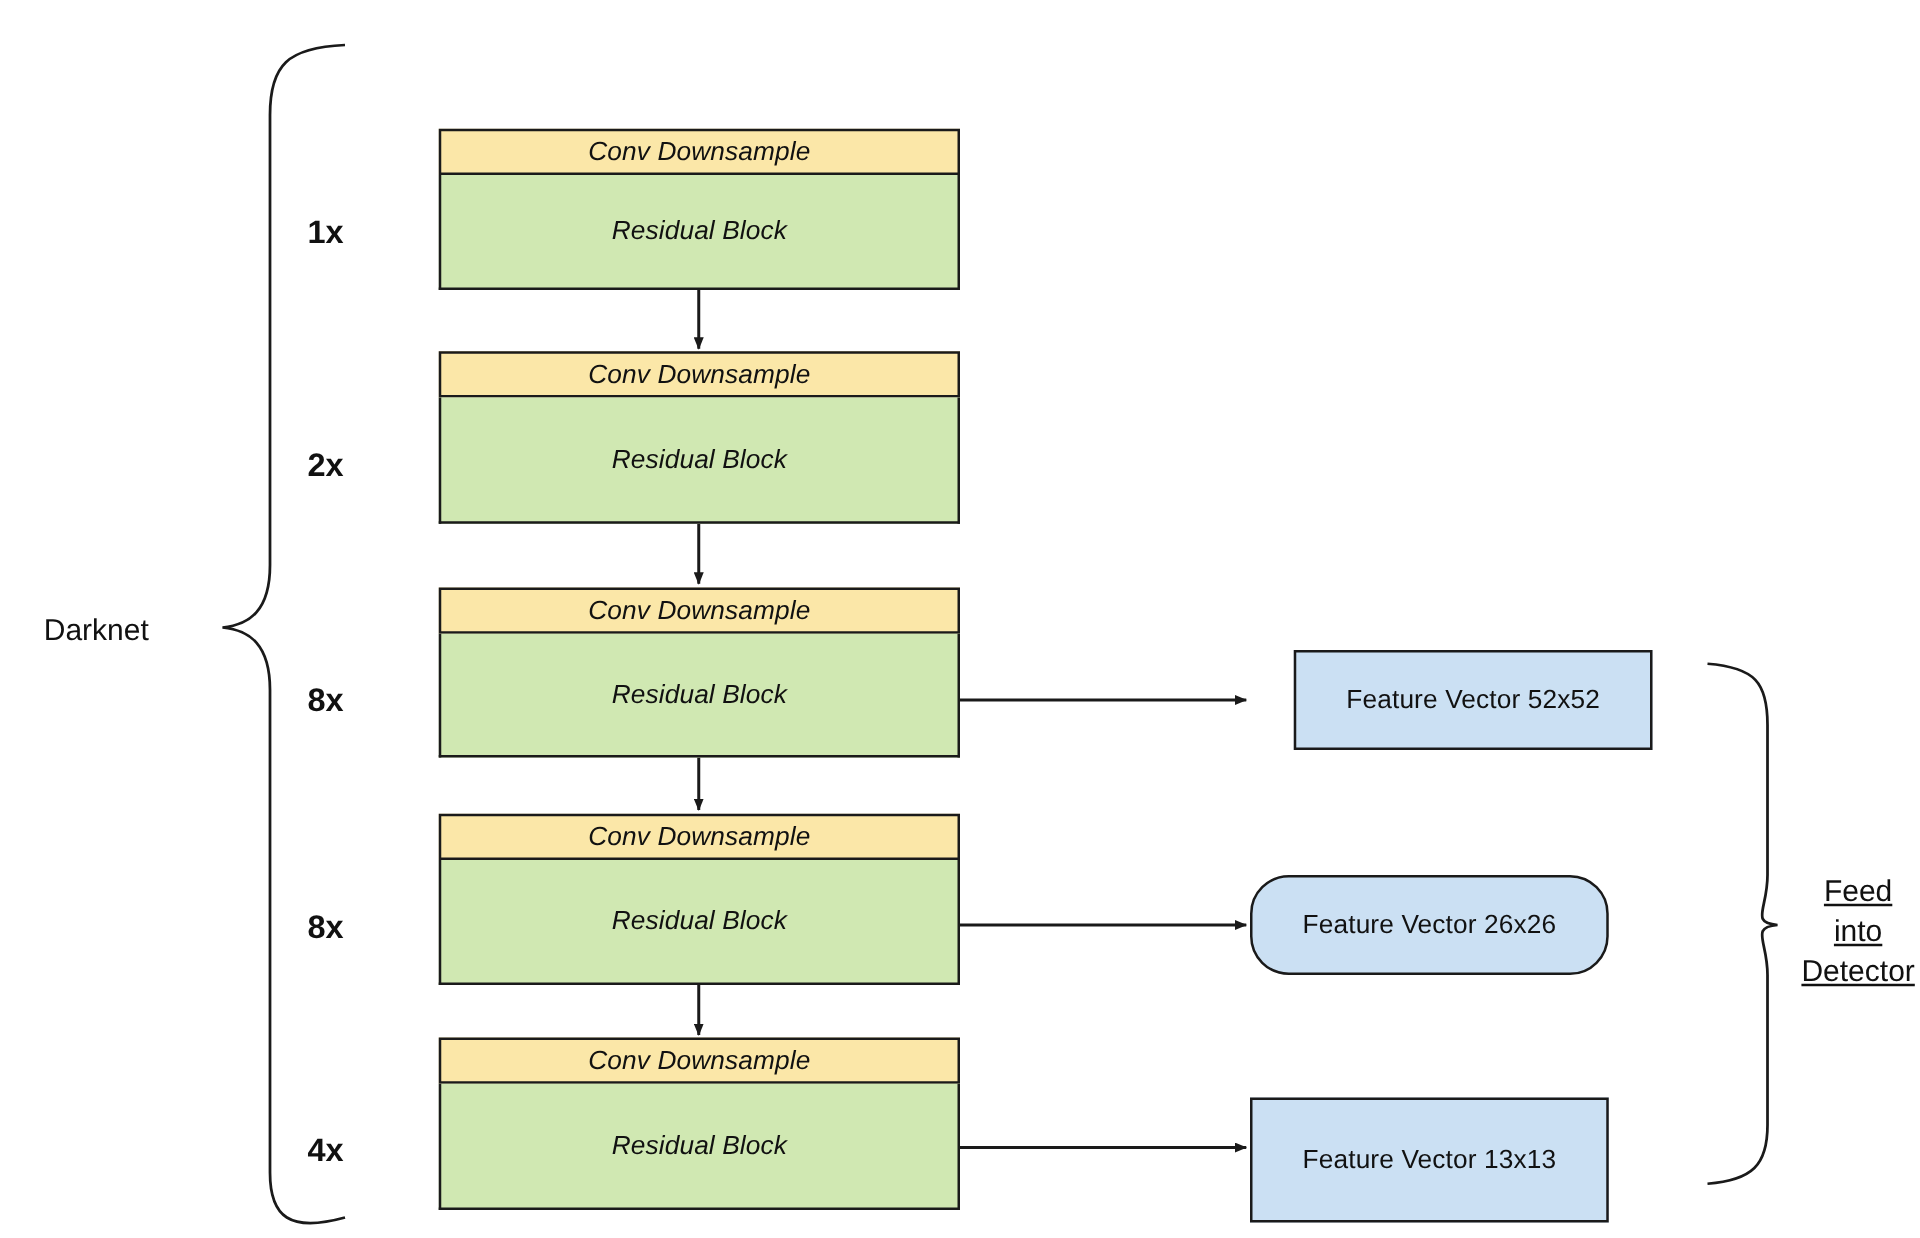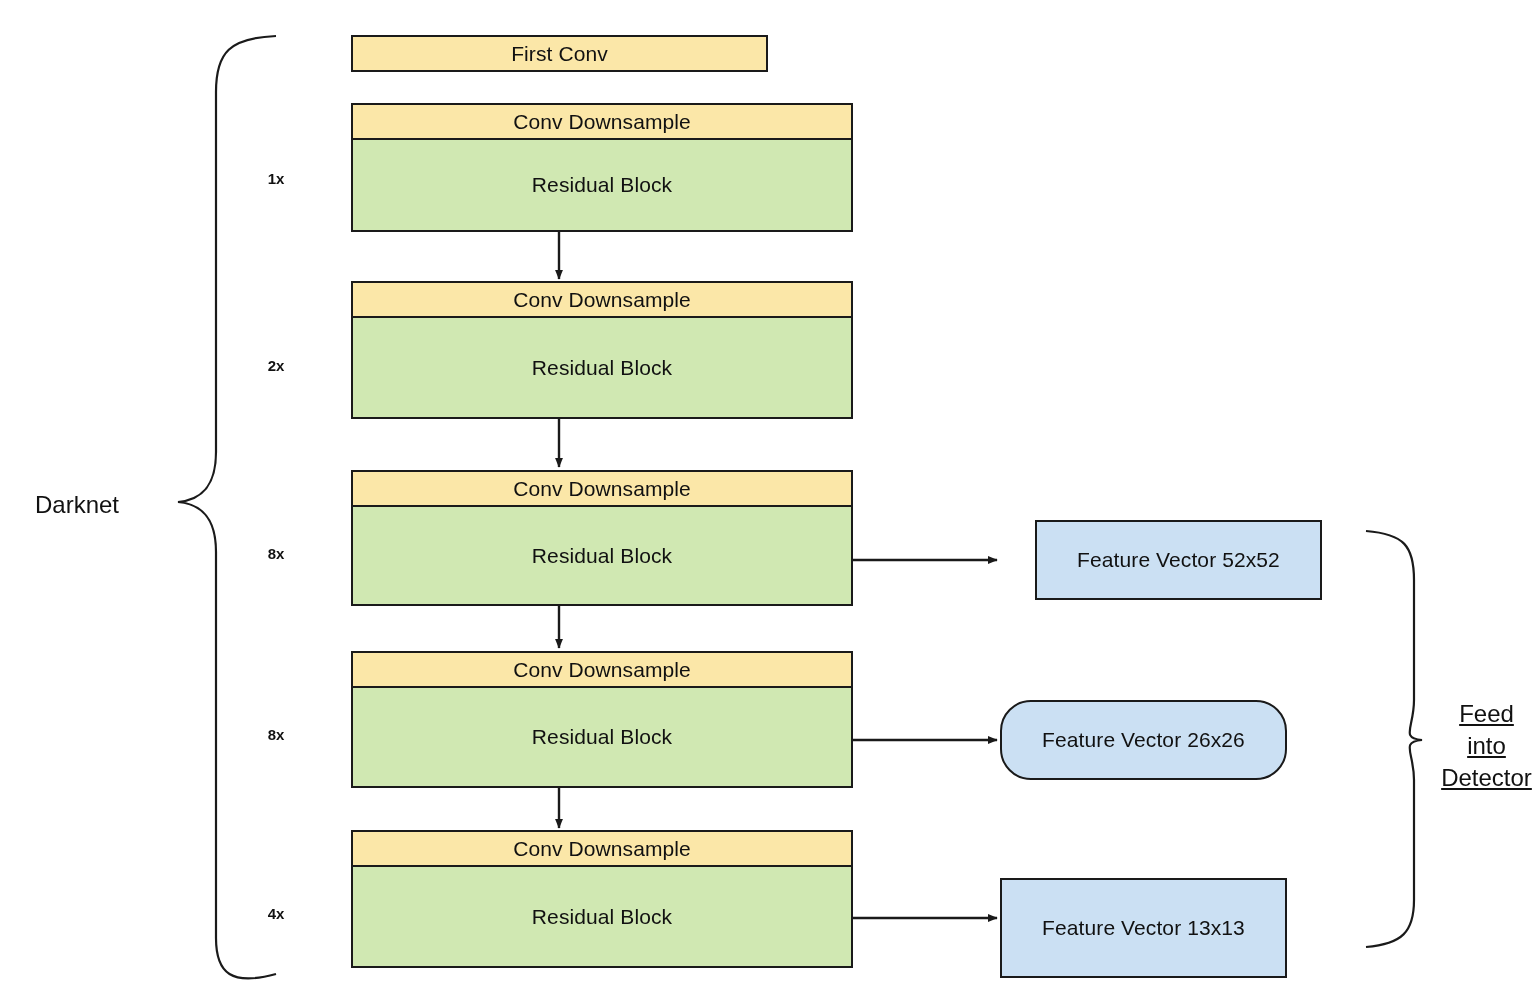--- a/index.html
+++ b/index.html
@@ -34,28 +34,28 @@
   .node-conv   { background: #fbe7a8; }
   .node-res    { background: #d0e8b2; border-top: none; }
   .node-first  { background: #fbe7a8; }
   .node-feat   { background: #cbe0f3; }
 
   .stage {
     position: absolute;
     left: 351px;
     width: 417px;
   }
-  .stage .node { left: 0; width: 502px; }
+  .stage .node { left: 0; width: 417px; font-style: italic; }
 
   .mult {
     position: absolute;
-    font-size: 15px;
+    font-size: 26px;
     font-weight: bold;
     color: #111111;
-    text-align: center;
+    text-align: left;
     width: 60px;
   }
 
   .plain-label {
     position: absolute;
     font-size: 24px;
     color: #111111;
     line-height: 1.33;
   }
 
@@ -130,23 +130,20 @@
   <div class="plain-label" style="left:35px; top:489px; width:130px; text-align:left;">
     <span>Darknet</span>
   </div>
 
   <div class="plain-label" style="left:1437px; top:698px; width:99px; text-align:center;text-decoration:underline;">
     <div>Feed</div>
     <div>into</div>
     <div>Detector</div>
   </div>
 
-  <div class="node node-first" style="left:351px; top:35px; width:417px; height:37px;">
-    <span>First Conv</span>
-  </div>
 
   <div class="stage" style="top:0;">
     <div class="mult" style="left:-105px; top:170px;">
       <span>1x</span>
     </div>
     <div class="node node-conv" style="top:103px; height:37px;">
       <span>Conv Downsample</span>
     </div>
     <div class="node node-res" style="top:140px; height:92px;">
       <span>Residual Block</span>

